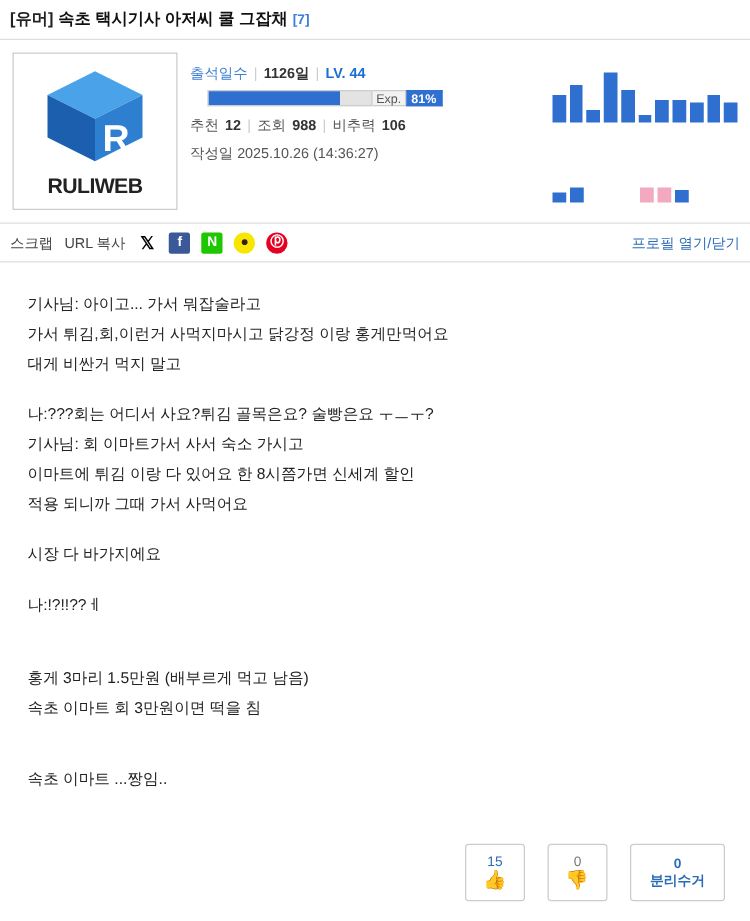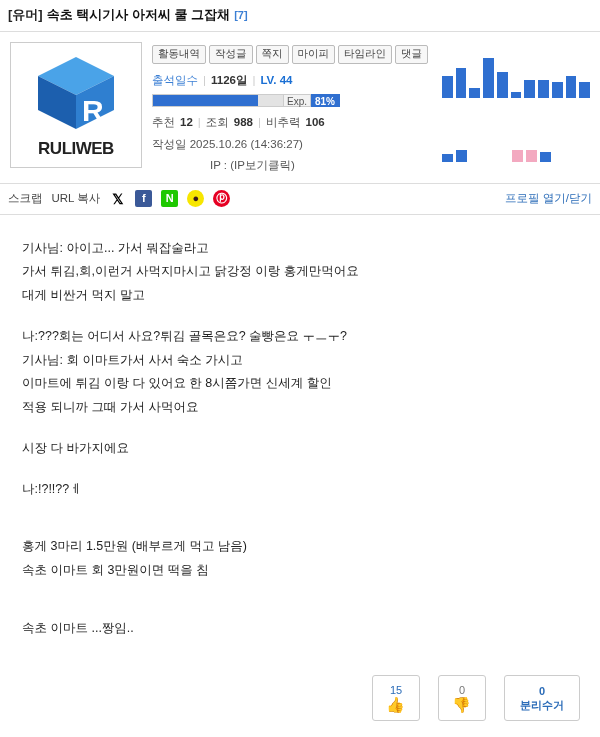--- a/index.html
+++ b/index.html
@@ -112,20 +112,21 @@
   .stat-val { color: #333333; font-weight: bold; }
   .sep { color: #cccccc; }
   .lv { color: #1a6fd4; font-weight: bold; }
 
   .exp-row {
     margin-top: 6px;
     display: flex;
     align-items: center;
     gap: 0;
     width: 188px;
+    margin-left: 14px;
   }
   .exp-bar {
     flex: 1 1 auto;
     height: 13px;
     background: #e3e3e3;
     border: 1px solid #cccccc;
     position: relative;
     box-sizing: border-box;
   }
   .exp-fill {
@@ -330,28 +331,20 @@
       <svg class="cube" viewBox="0 0 84 76">
         <polygon points="42,2 80,21 42,40 4,21" fill="#4aa3e8"></polygon>
         <polygon points="4,21 42,40 42,74 4,55" fill="#1c5fae"></polygon>
         <polygon points="80,21 42,40 42,74 80,55" fill="#2f7fd0"></polygon>
         <text x="48" y="66" font-family="Liberation Sans, sans-serif" font-size="30" font-weight="bold" fill="#ffffff">R</text>
       </svg>
       <div class="logo-text">RULIWEB</div>
     </div>
 
     <div class="info">
-      <div class="tabs">
-        <span class="tab">활동내역</span>
-        <span class="tab">작성글</span>
-        <span class="tab">쪽지</span>
-        <span class="tab">마이피</span>
-        <span class="tab">타임라인</span>
-        <span class="tab">댓글</span>
-      </div>
 
       <div class="stat-line">
         <span class="stat-label">출석일수</span>
         <span class="sep">|</span>
         <span class="stat-val">1126일</span>
         <span class="sep">|</span>
         <span class="lv">LV. 44</span>
       </div>
 
       <div class="exp-row">
@@ -371,24 +364,20 @@
         <span class="sep">|</span>
         <span>비추력</span>
         <span class="num">106</span>
       </div>
 
       <div class="date-line">
         <span>작성일</span>
         <span>2025.10.26 (14:36:27)</span>
       </div>
 
-      <div class="ip-line">
-        <span>IP :</span>
-        <span class="ip-link">(IP보기클릭)</span>
-      </div>
     </div>
 
     <div class="chart">
       <div class="chart-row">
         <span class="bar" style="height:22px"></span>
         <span class="bar" style="height:30px"></span>
         <span class="bar" style="height:10px"></span>
         <span class="bar" style="height:40px"></span>
         <span class="bar" style="height:26px"></span>
         <span class="bar" style="height:6px"></span>

